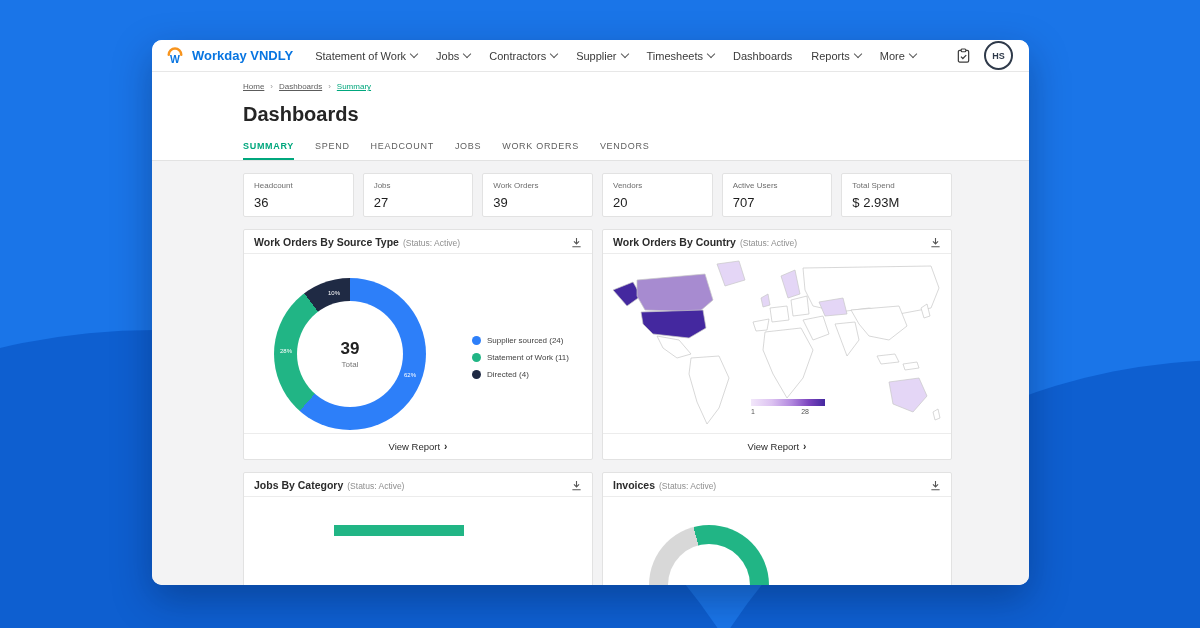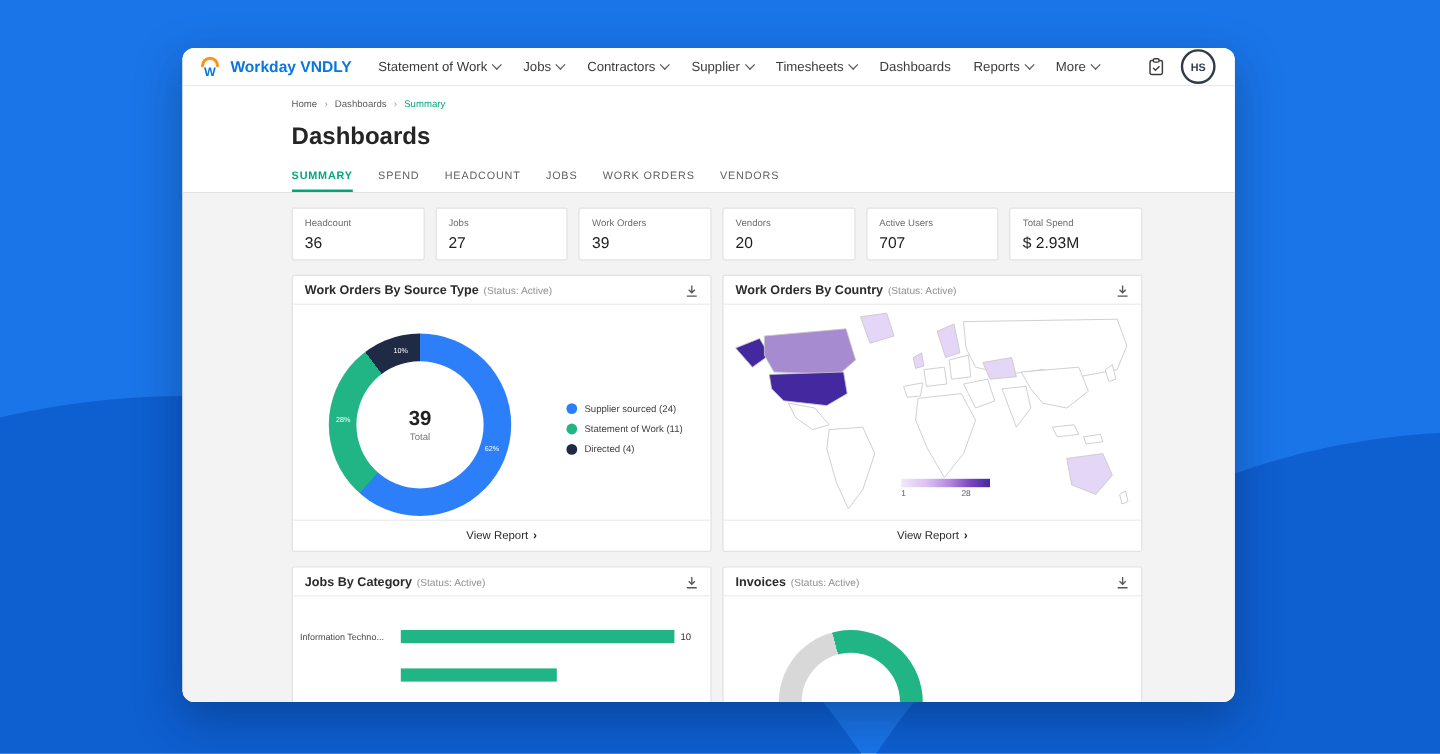--- a/index.html
+++ b/index.html
@@ -27,21 +27,21 @@
   .nav-item{display:flex;align-items:center;gap:5px;font-size:11px;color:#3a3a3a;cursor:pointer;white-space:nowrap;}
   .caret{width:5px;height:5px;border-right:1.4px solid #5a5a5a;border-bottom:1.4px solid #5a5a5a;transform:rotate(45deg);margin-top:-3px;}
   .nav-right{margin-left:auto;display:flex;align-items:center;gap:13px;}
   .task-icon{cursor:pointer;display:flex;}
   .avatar{width:25px;height:25px;border-radius:50%;border:2px solid #2f3a4a;background:#fff;
           display:flex;align-items:center;justify-content:center;font-size:9px;font-weight:700;color:#2f3a4a;cursor:pointer;}
 
   
   .header{background:#fff;padding:10px 0 0 91px;border-bottom:1px solid #e2e2e2;}
   .breadcrumb{display:flex;align-items:center;gap:6px;font-size:8px;}
-  .breadcrumb .crumb{color:#5c5c5c;cursor:pointer;}
+  .breadcrumb .crumb{color:#5c5c5c;text-decoration:underline;cursor:pointer;}
   .breadcrumb .crumb.current{color:#00A77D;}
   .breadcrumb .sep{color:#9a9a9a;}
   .page-title{font-size:20px;font-weight:700;color:#252525;margin-top:12px;}
   .tabs{display:flex;gap:21px;margin-top:15px;font-size:9px;letter-spacing:.7px;color:#5f5f5f;}
   .tab{padding-bottom:9px;cursor:pointer;}
   .tab.active{color:#00A77D;font-weight:700;box-shadow:inset 0 -2px 0 #00A77D;}
 
   
   .content{flex:1;background:#f3f3f4;padding:12px 77px 0 91px;display:flex;flex-direction:column;gap:12px;overflow:hidden;}
 
@@ -315,25 +315,20 @@
           <span class="download-btn">
             <svg width="11" height="11" viewBox="0 0 12 12">
                 <path d="M6 1v6.2M3.2 4.8L6 7.6l2.8-2.8" stroke="#555" fill="none" stroke-width="1.2"></path>
                 <path d="M1.5 10.7h9" stroke="#555" stroke-width="1.2"></path>
               </svg>
           </span>
         </div>
         <div class="card-body">
           <div class="bars">
             <div class="bar-row">
-              <span class="bar-label">Information Techno...</span>
-              <span class="bar" style="width:228px;"></span>
-              <span class="bar-value">10</span>
-            </div>
-            <div class="bar-row">
               <span class="bar-label"></span>
               <span class="bar" style="width:130px;"></span>
               <span class="bar-value"></span>
             </div>
           </div>
         </div>
       </div>
 
       <div class="card">
         <div class="card-header">

